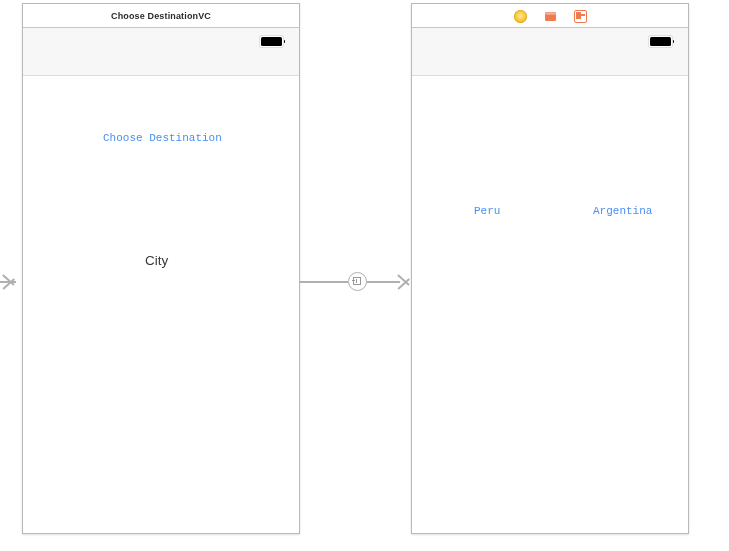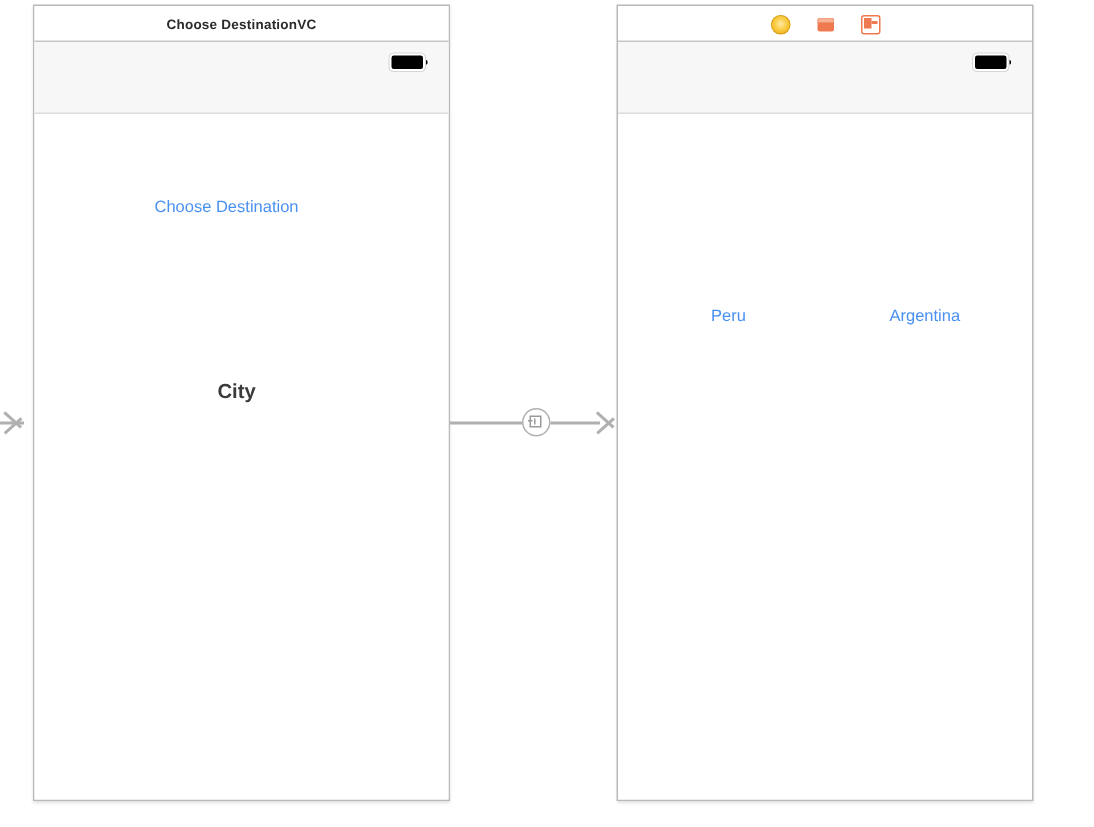--- a/index.html
+++ b/index.html
@@ -157,22 +157,22 @@
     border-radius: 0 1px 1px 0;
     background: #000000;
   }
 
   .ib-label {
     position: absolute;
     white-space: nowrap;
     font-size: 11px;
     line-height: 13px;
   }
-  .ib-label.blue   { color: #4a90f0; }
-  .ib-label.dark   { color: #3b3b3b; font-size: 13.5px; font-weight: bold; }
+  .ib-label.blue   { color: #4a90f0; font-family: Liberation Mono, monospace; }
+  .ib-label.dark   { color: #3b3b3b; font-size: 13.5px; }
 
   
   .conn-line {
     position: absolute;
     height: 1.5px;
     background: #b0b0b0;
   }
   .arrowhead {
     position: absolute;
     width: 13px;

